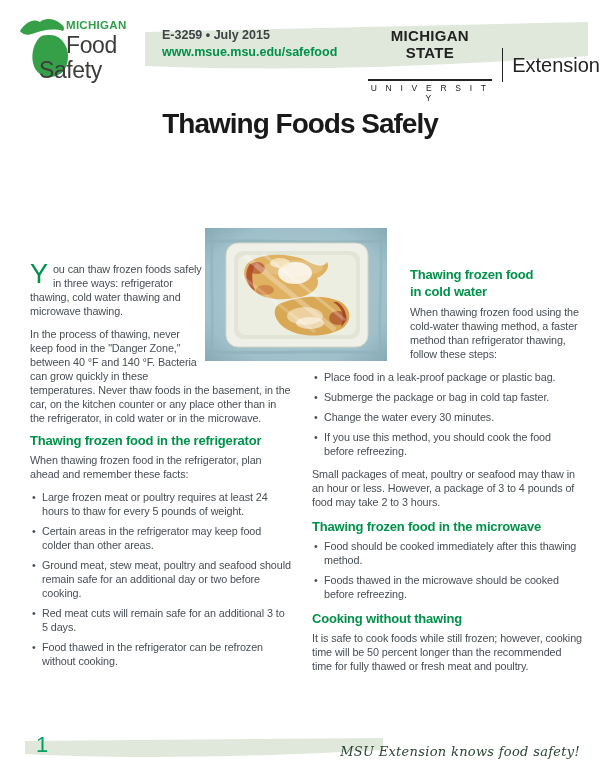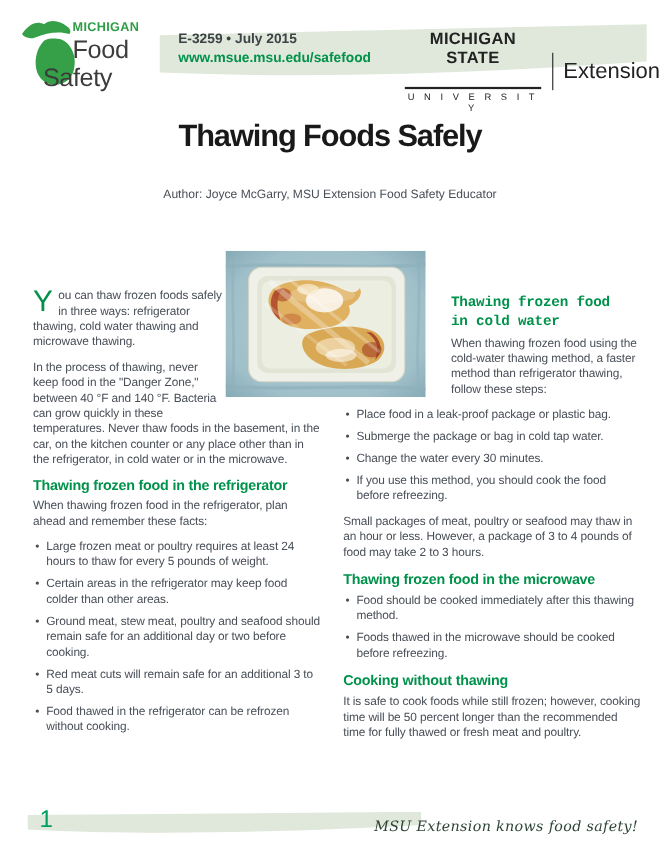--- a/index.html
+++ b/index.html
@@ -30,21 +30,21 @@
   
   .col{position:absolute;font-size:10.8px;line-height:14px;color:#484e57;letter-spacing:-.1px;}
   .col-left{left:30px;top:262px;width:262px;}
   .col-right{left:312px;top:266px;width:270px;}
   .spacer-r{float:right;width:90px;height:108px;}
   .spacer-l{float:left;width:98px;height:96px;}
   .col p{margin:0 0 9px;}
   .col h2{font-size:13px;font-weight:700;color:#00924b;margin:11px 0 5px;letter-spacing:-.2px;}
   .col h2:first-of-type{margin-top:0;}
   .col-right h2.h-first{margin-top:0;line-height:17px;}
-  .h-first .line{display:block;font-family:Liberation Mono, monospace;}
+  .h-first .line{display:block;}
   .nw{white-space:nowrap;}
   .col ul{list-style:none;margin:0 0 9px;padding:0;}
   .col li{position:relative;padding-left:12px;margin:0 0 6px;}
   .col li::before{content:"\2022";position:absolute;left:2px;color:#484e57;}
   .dropcap{float:left;font-size:27px;line-height:23px;color:#00924b;padding:1px 5px 0 0;}
 
   
   .footer-shape{position:absolute;left:25px;top:738px;}
   .page-num{position:absolute;left:36px;top:732px;font-size:22px;color:#00a061;}
   .tagline{position:absolute;right:20px;top:744px;font-family:"DejaVu Serif",serif;font-style:italic;font-size:13px;color:#2c4435;letter-spacing:.3px;}
@@ -72,21 +72,20 @@
   <div class="msu">
     <div class="msu-word">
       <div class="msu-line1">MICHIGAN STATE</div>
       <div class="msu-line2">U N I V E R S I T Y</div>
     </div>
     <div class="msu-divider"></div>
     <div class="msu-extension">Extension</div>
   </div>
 
   <h1 class="title">Thawing Foods Safely</h1>
-  <div class="author">Author: Joyce McGarry, MSU Extension Food Safety Educator</div>
 
   <figure class="photo" aria-label="Two frozen chicken leg quarters covered in plastic wrap on a white foam tray, set on a blue cloth">
     <svg width="182" height="133" viewBox="0 0 182 133">
       <defs>
         <radialGradient id="clothg" cx="50%" cy="50%" r="75%">
           <stop offset="0%" stop-color="#b3cdd4"></stop>
           <stop offset="70%" stop-color="#9fbfc9"></stop>
           <stop offset="100%" stop-color="#7fa5b1"></stop>
         </radialGradient>
       </defs>
@@ -133,21 +132,21 @@
 
   <section class="col col-right">
     <div class="spacer-l"></div>
     <h2 class="h-first">
         <span class="line">Thawing frozen food</span>
         <span class="line">in cold water</span>
       </h2>
     <p>When thawing frozen food using the cold-water thawing method, a faster method than refrigerator thawing, follow these steps:</p>
     <ul>
       <li>Place food in a leak-proof package or plastic bag.</li>
-      <li>Submerge the package or bag in cold tap water.</li>
+      <li>Submerge the package or bag in cold tap faster.</li>
       <li>Change the water every 30 minutes.</li>
       <li>If you use this method, you should cook the food before refreezing.</li>
     </ul>
     <p>Small packages of meat, poultry or seafood may thaw in an hour or less. However, a package of 3 to 4 pounds of food may take 2 to 3 hours.</p>
     <h2 class="nw">Thawing frozen food in the microwave</h2>
     <ul>
       <li>Food should be cooked immediately after this thawing method.</li>
       <li>Foods thawed in the microwave should be cooked before refreezing.</li>
     </ul>
     <h2 class="nw">Cooking without thawing</h2>

